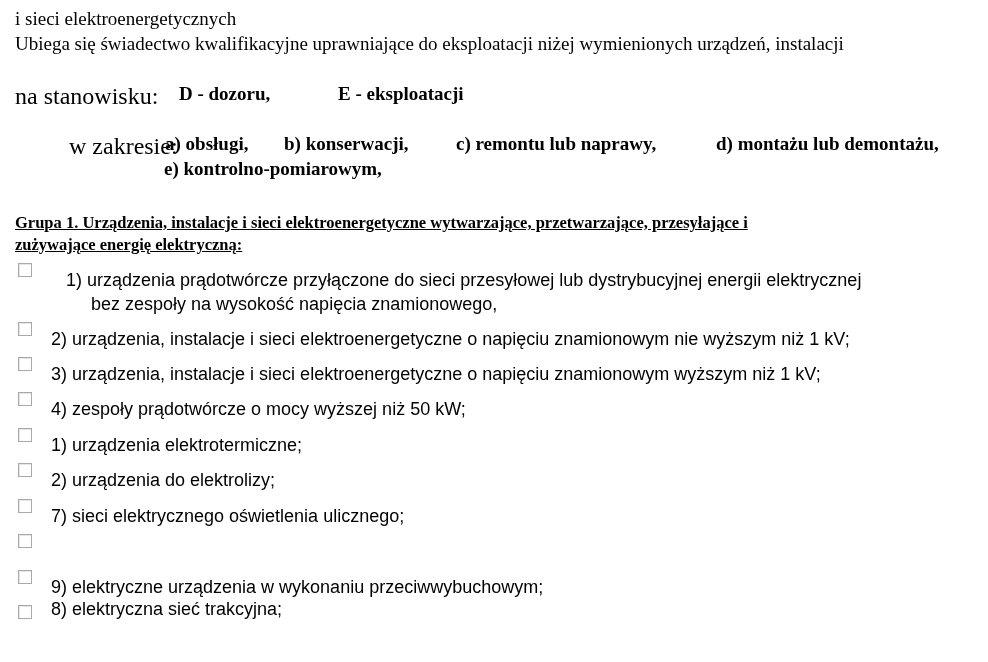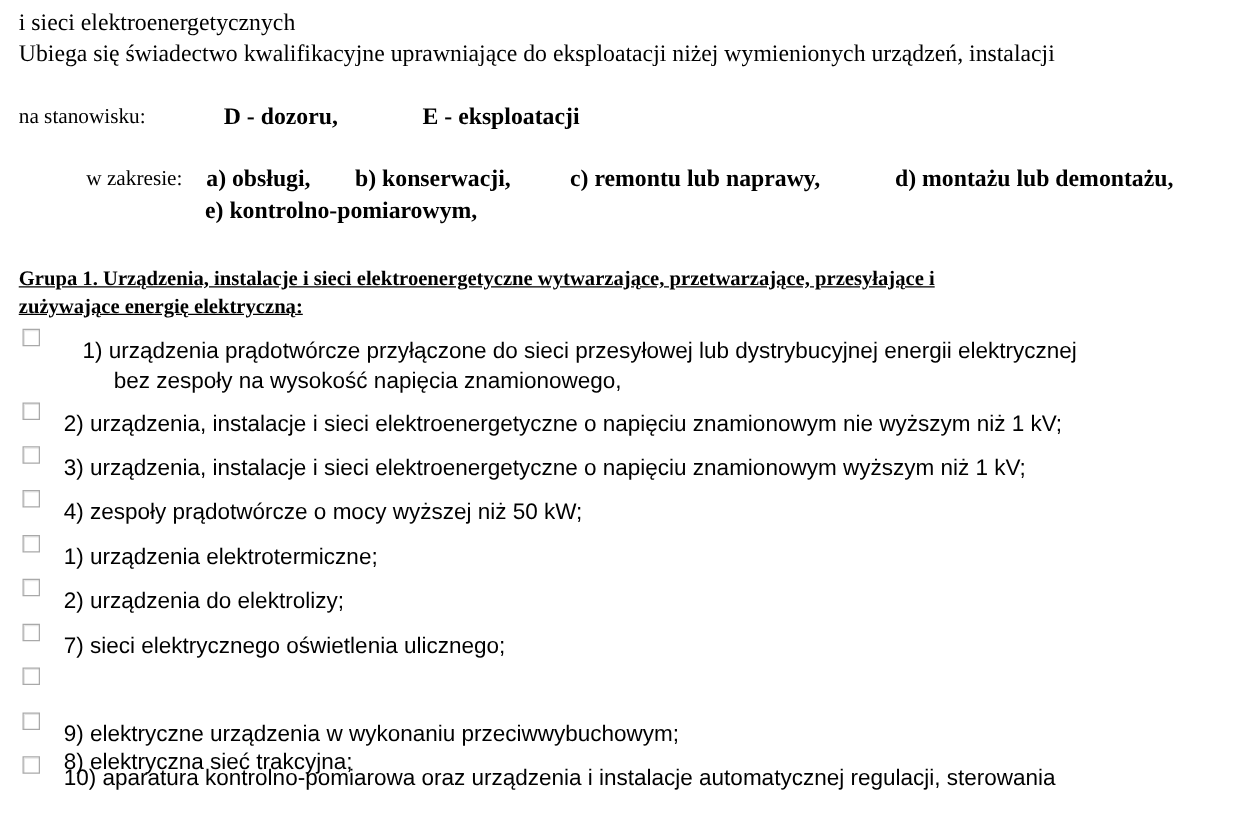--- a/index.html
+++ b/index.html
@@ -5,21 +5,21 @@
   html, body { margin: 0; padding: 0; background: #ffffff; }
   body {
     width: 988px; height: 662px; overflow: hidden; position: relative;
     color: #000;
   }
   .serif { font-family: "Liberation Serif", "DejaVu Serif", serif; }
   .sans { font-family: "Liberation Sans", "DejaVu Sans", sans-serif; }
   .abs { position: absolute; white-space: nowrap; }
 
   .intro { left: 15px; top: 6px; font-size: 19px; line-height: 25px; }
-  .row-label { font-size: 17px; font-family: Liberation Serif, serif; }
+  .row-label { font-size: 24px; font-family: Liberation Serif, serif; }
   .opt { font-size: 19px; font-weight: bold; }
 
   .group-title { left: 15px; top: 212px; font-size: 16.5px; font-weight: bold; line-height: 22px; text-decoration: underline; }
 
   .cb {
     position: absolute; left: 18px; width: 14px; height: 14px;
     border: 1px solid #a9a9a9; background: #fff; box-sizing: border-box;
     box-shadow: inset 1px 1px 0 #e6e6e6;
     cursor: pointer;
   }
@@ -79,15 +79,14 @@
   <div class="abs sans item" style="left:51px; top:504px;">7) sieci elektrycznego oświetlenia ulicznego;</div>
 
   <div class="cb" style="top:534px;"></div>
   <div class="abs sans item" style="left:51px; top:571px;margin-top:26px;">8) elektryczna sieć trakcyjna;</div>
 
   <div class="cb" style="top:570px;"></div>
   <div class="abs sans item" style="left:51px; top:575px;">9) elektryczne urządzenia w wykonaniu przeciwwybuchowym;</div>
 
   <div class="cb" style="top:605px;"></div>
   <div class="abs sans item" style="left:51px; top:610px;">
-    <div>10) aparatura kontrolno-pomiarowa oraz urządzenia i instalacje automatycznej regulacji, sterowania</div>
   </div>
 </div>
 
 </body></html>

